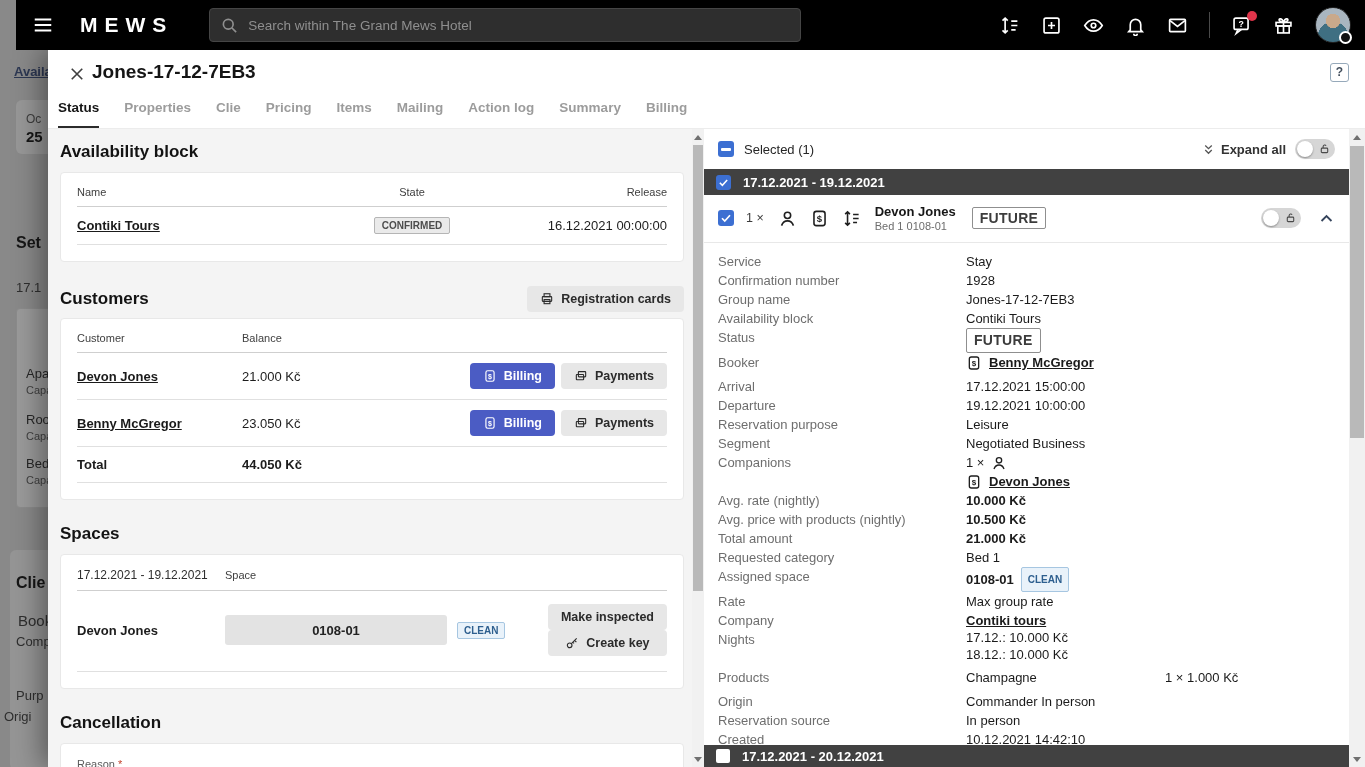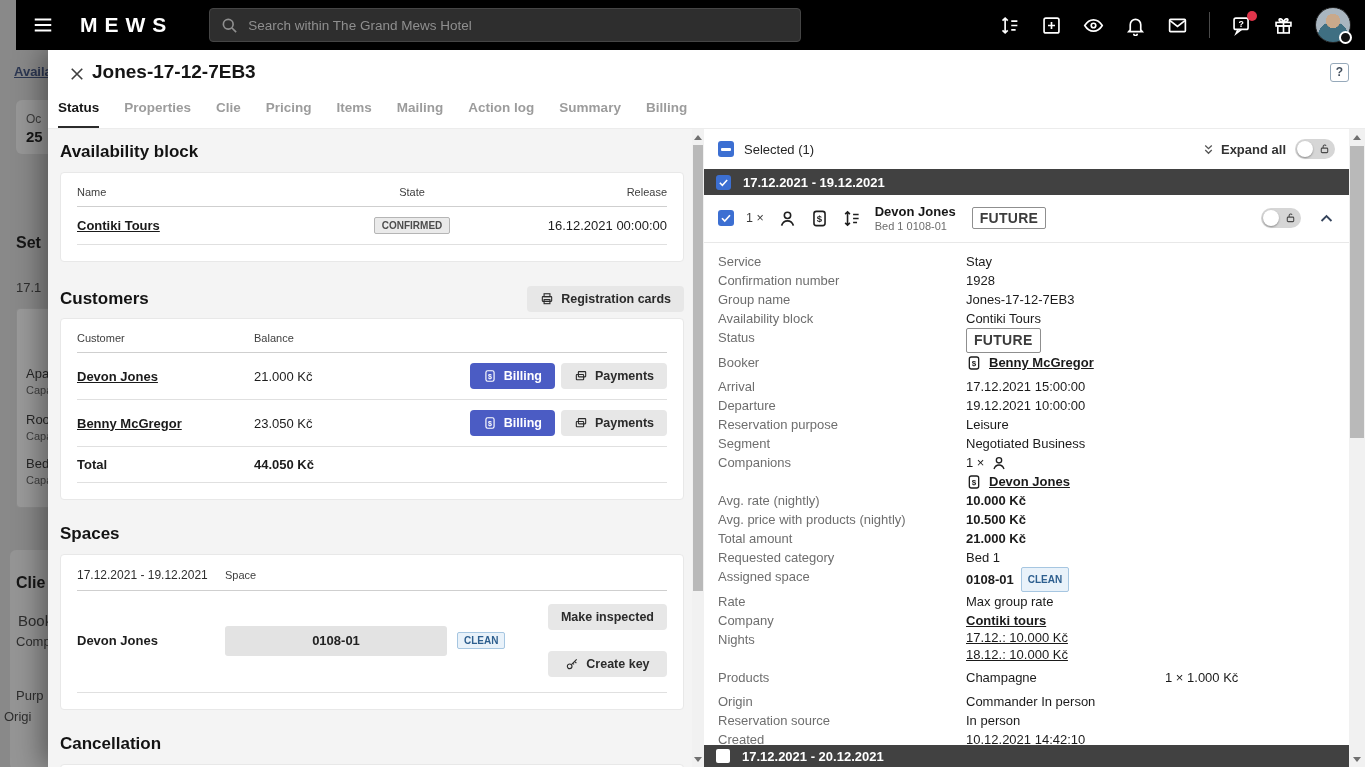--- a/index.html
+++ b/index.html
@@ -99,27 +99,27 @@
   .link { color:#1a1a1a; text-decoration:underline; font-weight:600; cursor:pointer; }
 
   .btn { display:inline-flex; align-items:center; justify-content:center; gap:7px; border-radius:4px;
     font-size:12.5px; font-weight:700; height:26px; padding:0 13px; cursor:pointer; border:none;
     font-family:"Liberation Sans", sans-serif; }
   .btn svg { width:14px; height:14px; }
   .btn-gray { background:#e7e7e7; color:#2b2b2b; }
   .btn-blue { background:#4b5cc4; color:#fff; }
 
   .col-cust { width:165px; }
-  .col-bal { flex:1;margin-left:12px; }
+  .col-bal { flex:1; }
   .cust-actions { display:flex; gap:6px; }
 
   .col-date { width:148px; }
   .space-box { width:222px; height:30px; background:#e3e3e3; border-radius:3px; display:flex;
     align-items:center; justify-content:center; font-size:13px; font-weight:600; color:#222; cursor:pointer; }
-  .space-actions { margin-left:auto; display:flex; flex-direction:column; gap:21px; align-items:stretch; }
+  .space-actions { margin-left:auto; display:flex; flex-direction:column; gap:0; align-items:stretch; }
 
   .reason-label { font-size:11px; color:#5a5a5a; margin:14px 0 5px; }
   .reason-label .req { color:#c2452f; }
 
   
   .vscroll { position:relative; background:#f1f1f1; flex-shrink:0; }
   .vscroll.left { width:12px; }
   .vscroll.right { width:16px; }
   .sb-arrow { position:absolute; left:0; right:0; height:14px; display:flex; align-items:center; justify-content:center; cursor:pointer; }
   .sb-arrow.up { top:1px; } .sb-arrow.down { bottom:1px; }
@@ -163,21 +163,21 @@
   .chev-up { width:17px; height:17px; color:#35445c; cursor:pointer; }
 
   .fields { padding-top:9px; }
   .frow { display:flex; align-items:flex-start; padding:0 14px; min-height:19px; font-size:13px; line-height:19px; }
   .frow .lbl { width:248px; color:#6e6e6e; flex-shrink:0; }
   .frow .val { color:#1b1b1b; display:flex; align-items:center; gap:7px; flex-wrap:wrap; }
   .frow .val.b { font-weight:700; }
   .frow .val .icon16 { width:16px; height:16px; color:#1f1f1f; }
   .frow.gap { margin-top:5px; }
   .frow .prod-name { width:192px; }
-  .multiline div { line-height:16.5px;text-decoration:underline; }
+  .multiline div { line-height:16.5px; }
 </style>
 </head>
 <body>
 
 <div class="topbar">
   <div class="hamburger">
     <svg viewBox="0 0 24 24" fill="none" stroke="currentColor" stroke-width="2.4">
         <path d="M3 6h18M3 12h18M3 18h18"></path>
       </svg>
   </div>

